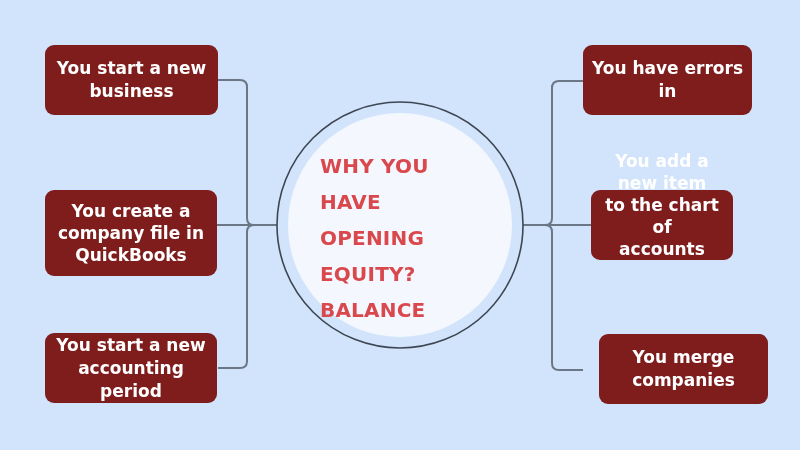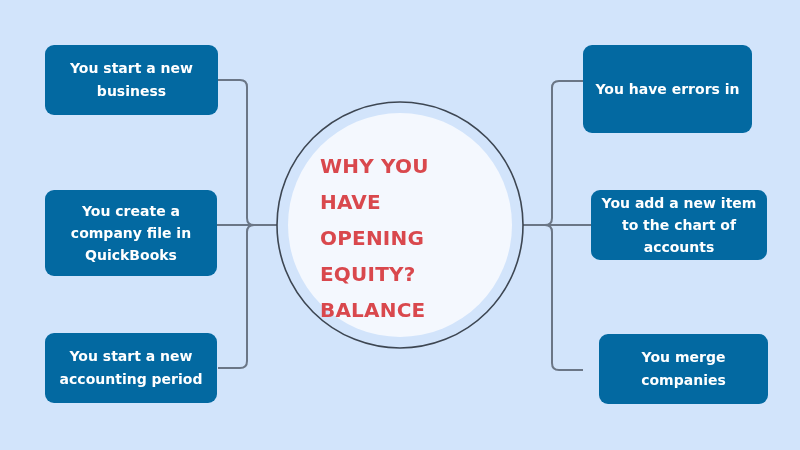--- a/index.html
+++ b/index.html
@@ -1,19 +1,19 @@
 <!DOCTYPE html>
 <html><head>
   <meta charset="utf-8">
   <style>
     html, body { margin:0; padding:0; }
     body { width:800px; height:450px; background:#d2e4fb; position:relative; overflow:hidden; font-family:"DejaVu Sans", sans-serif; }
     .canvas { position:absolute; left:0; top:0; width:800px; height:450px; }
     svg.connectors { position:absolute; left:0; top:0; }
-    .box { position:absolute; background:#0369a1; border-radius:9px; color:#ffffff; display:flex; align-items:center; justify-content:center; text-align:center; font-weight:bold; font-size:14px; line-height:23px; box-sizing:border-box; padding:0 6px; }
+    .box { position:absolute; background:#7f1d1d; border-radius:9px; color:#ffffff; display:flex; align-items:center; justify-content:center; text-align:center; font-weight:bold; font-size:17px; line-height:23px; box-sizing:border-box; padding:0 6px; }
     .center-text { position:absolute; left:320px; top:148px; width:160px; text-align:left; color:#d9484d; font-weight:bold; font-size:20px; line-height:36px; letter-spacing:0.2px; }
   </style>
 </head>
 <body>
 
 <div class="canvas">
 
   <svg class="connectors" width="800" height="450">
 
     <g fill="none" stroke="#6b7686" stroke-width="2">
@@ -52,26 +52,26 @@
       <div>QuickBooks</div>
     </div>
   </div>
   <div class="box" style="left:45px; top:333px; width:172px; height:70px;">
     <div>
       <div>You start a new</div>
       <div>accounting period</div>
     </div>
   </div>
 
-  <div class="box" style="left:583px; top:45px; width:169px; height:88px;">
+  <div class="box" style="left:583px; top:45px; width:169px; height:70px;">
     <div>
       <div>You have errors in</div>
     </div>
   </div>
-  <div class="box" style="left:591px; top:190px; width:176px; height:70px; line-height:22px;">
+  <div class="box" style="left:591px; top:190px; width:142px; height:70px; line-height:22px;align-items:flex-end;">
     <div>
       <div>You add a new item</div>
       <div>to the chart of</div>
       <div>accounts</div>
     </div>
   </div>
   <div class="box" style="left:599px; top:334px; width:169px; height:70px;">
     <div>
       <div>You merge</div>
       <div>companies</div>

